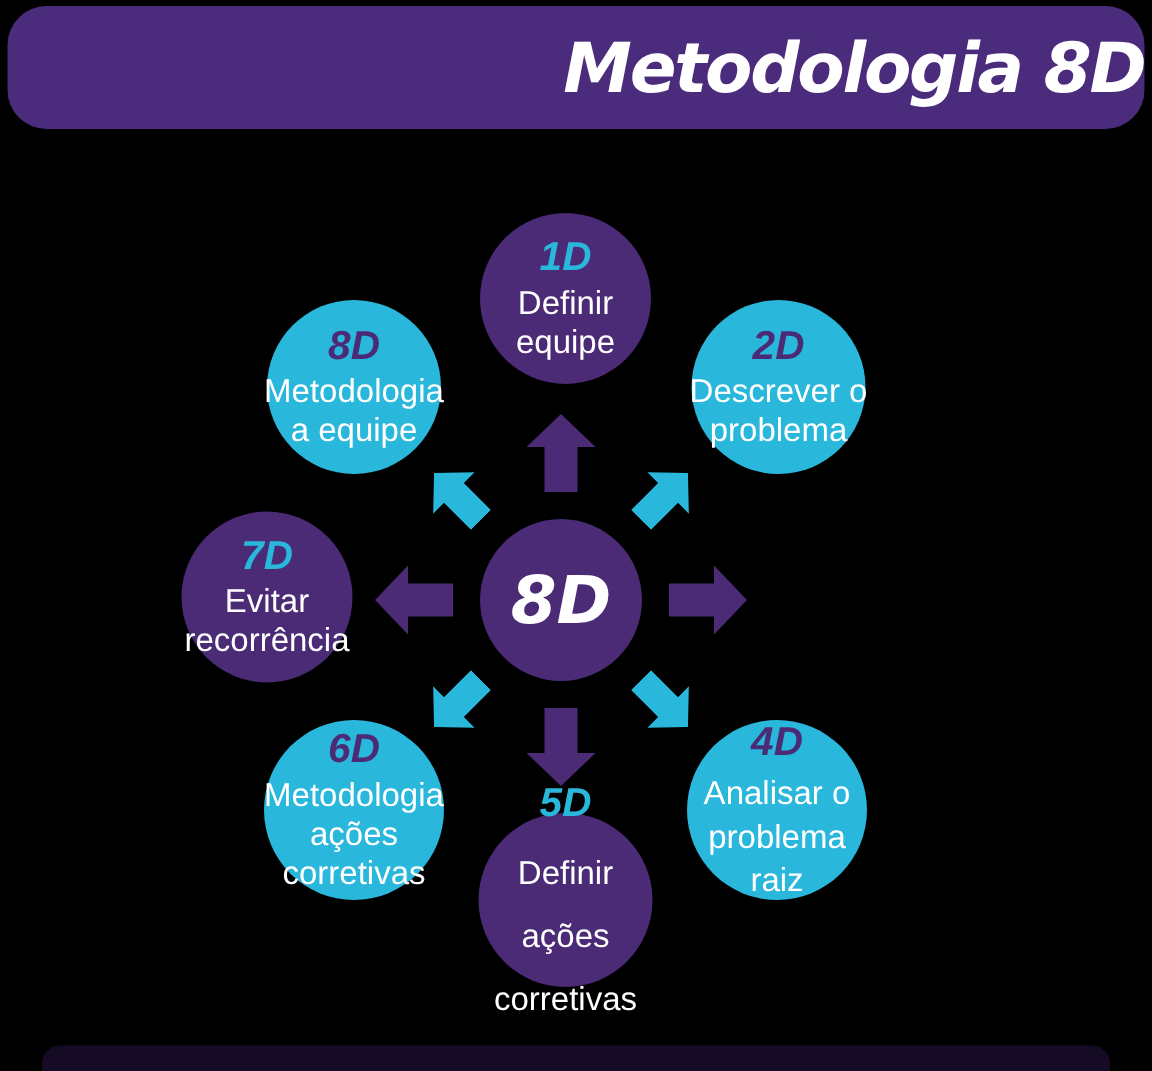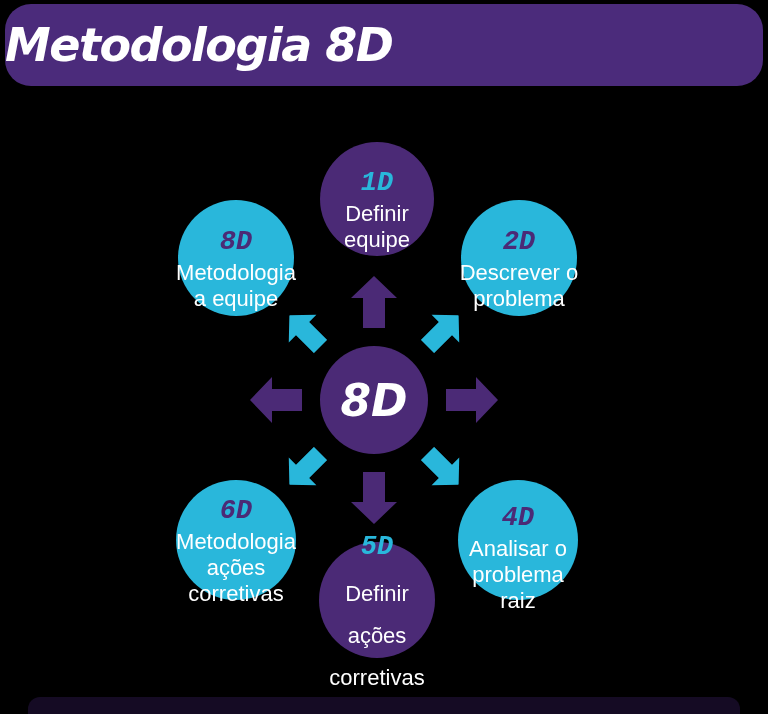--- a/index.html
+++ b/index.html
@@ -3,36 +3,36 @@
 <meta charset="utf-8">
 <style>
   html,body{margin:0;padding:0;background:#000;}
   .canvas{
     position:relative;width:768px;height:714px;background:#000;overflow:hidden;
     font-family:"Liberation Sans", sans-serif;
   }
   .header{
     position:absolute;left:5px;top:4px;width:758px;height:82px;
     background:#4b2b7b;border-radius:26px;
-    display:flex;align-items:center;justify-content:flex-start;
+    display:flex;align-items:center;justify-content:flex-end;
   }
   .title{
     color:#ffffff;font-family:"DejaVu Sans", sans-serif;
     font-style:italic;font-weight:bold;font-size:46px;letter-spacing:-1.5px;
   }
   .circle{
     position:absolute;border-radius:50%;
     display:flex;flex-direction:column;align-items:center;justify-content:center;
     text-align:center;
   }
   .circle.purple{background:#4b2a76;}
   .circle.cyan{background:#29b7db;}
   .num{
-    font-family:Liberation Mono, monospace;font-weight:bold;font-style:italic;
-    font-size:27px;line-height:1.05;margin-bottom:4px;margin-top:24px;
+    font-family:Liberation Sans, sans-serif;font-weight:bold;font-style:italic;
+    font-size:27px;line-height:1.05;margin-bottom:4px;
   }
   .purple .num{color:#29b7db;}
   .cyan .num{color:#4b2a76;}
   .line{color:#ffffff;font-size:22px;line-height:1.18;white-space:nowrap;}
   .hub-label{
     color:#ffffff;font-family:"DejaVu Sans", sans-serif;
     font-weight:bold;font-style:italic;font-size:44px;
   }
   .arrow{position:absolute;width:52px;height:52px;}
   .arrow svg{display:block;width:52px;height:52px;}
@@ -126,20 +126,26 @@
     <div class="line">corretivas</div>
   </div>
 
   <div class="circle cyan" style="left:176px;top:480px;width:120px;height:120px;">
     <div class="num">6D</div>
     <div class="line">Metodologia</div>
     <div class="line">ações</div>
     <div class="line">corretivas</div>
   </div>
 
+  <div class="circle purple" style="left:121px;top:341px;width:114px;height:114px;">
+    <div class="num">7D</div>
+    <div class="line">Evitar</div>
+    <div class="line">recorrência</div>
+    <div class="line"></div>
+  </div>
 
   <div class="circle cyan" style="left:178px;top:200px;width:116px;height:116px;">
     <div class="num">8D</div>
     <div class="line">Metodologia</div>
     <div class="line">a equipe</div>
     <div class="line"></div>
   </div>
 
   <div class="footer-bar"></div>
 

